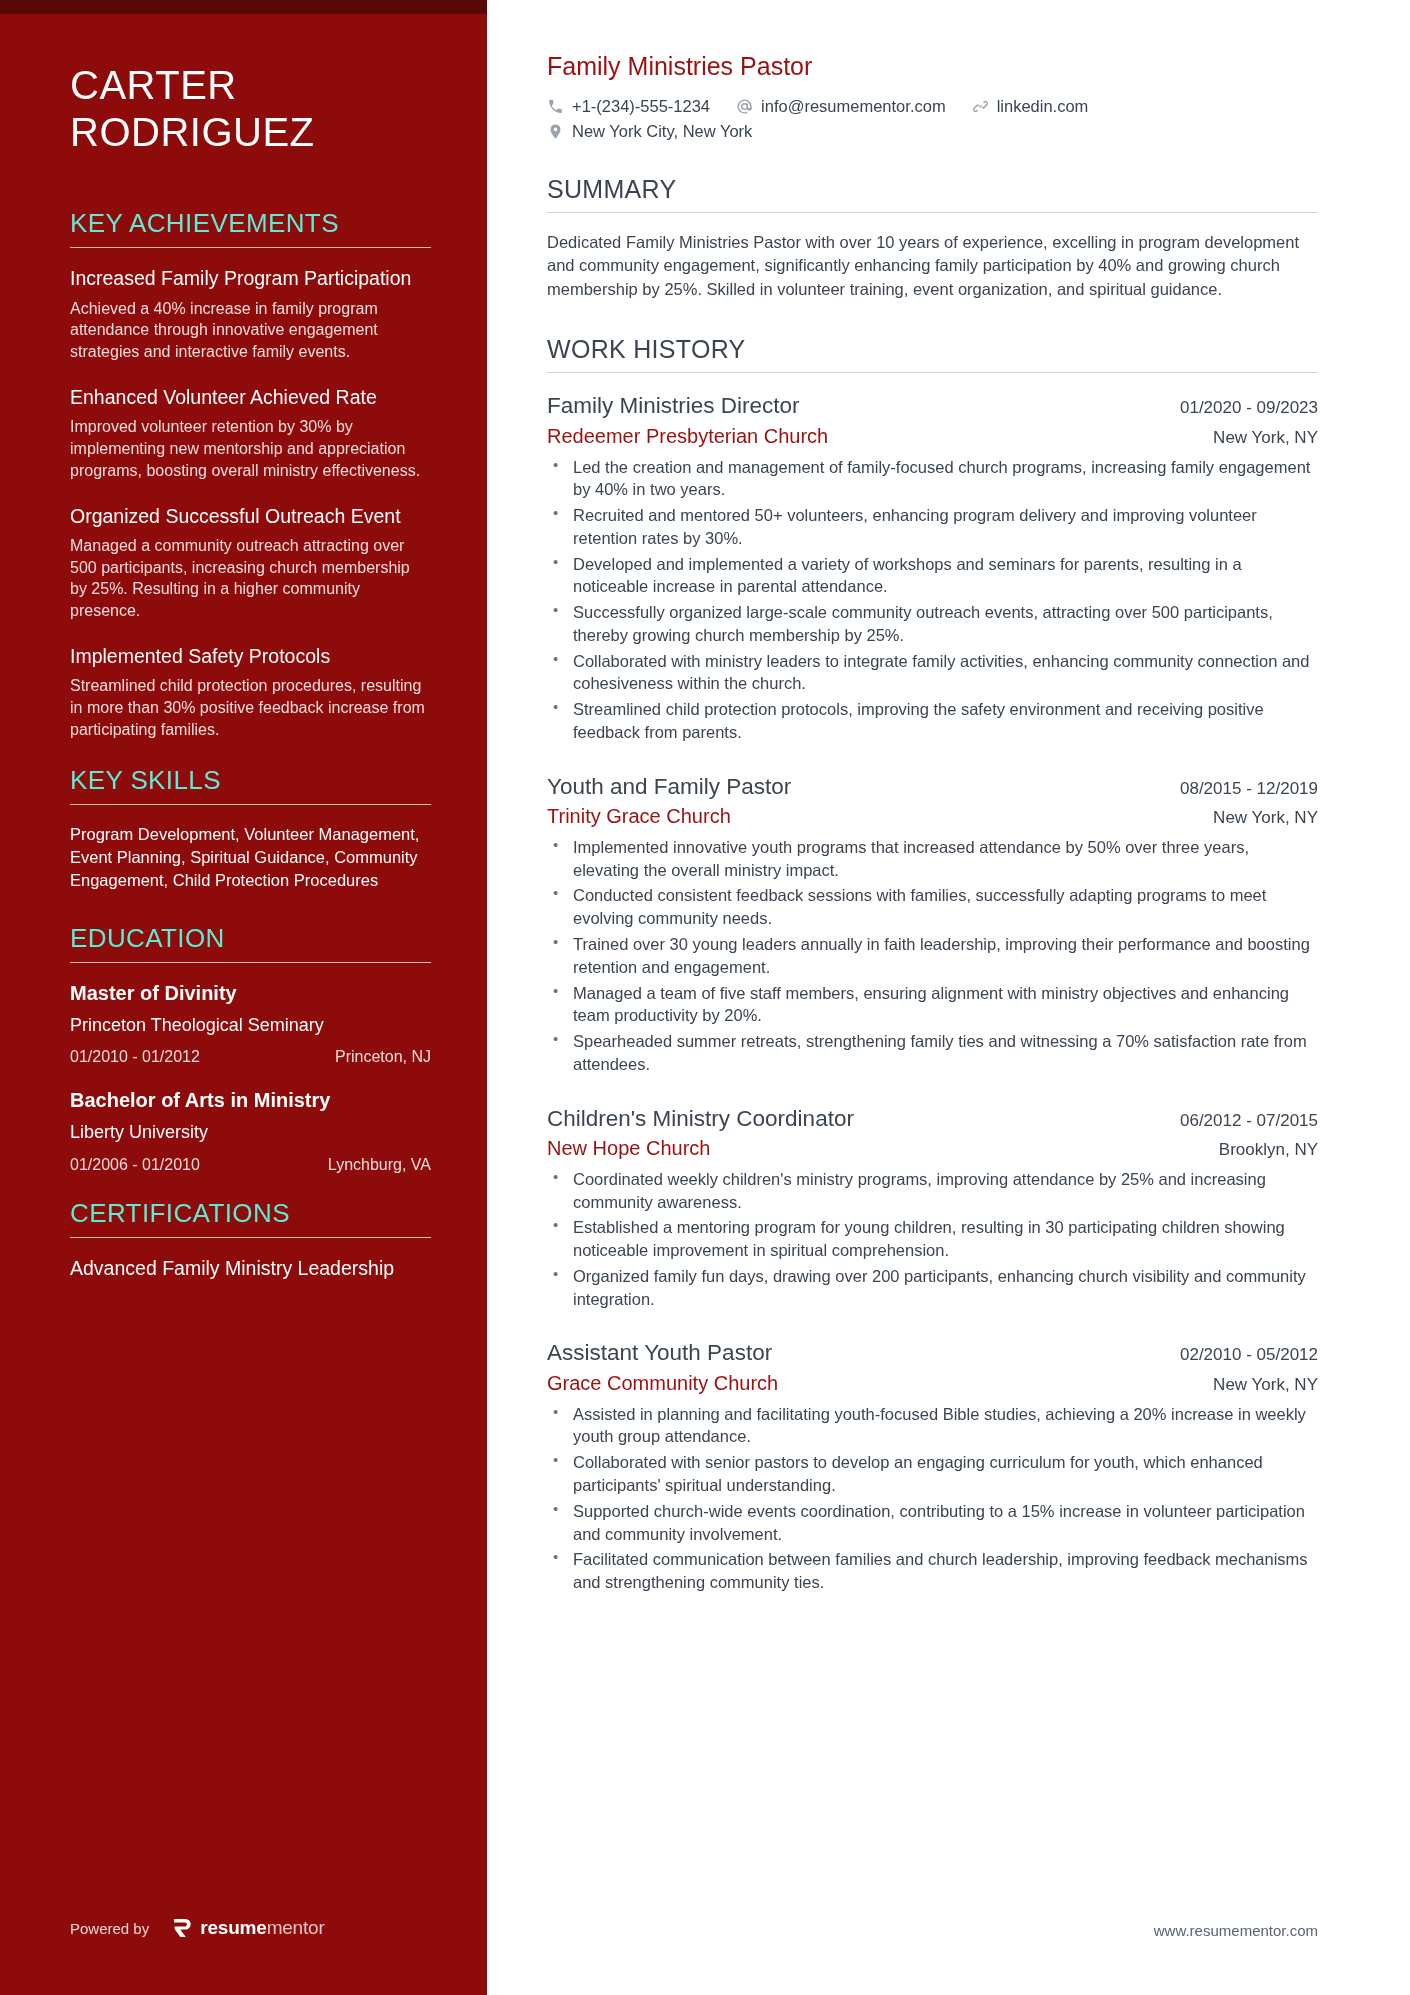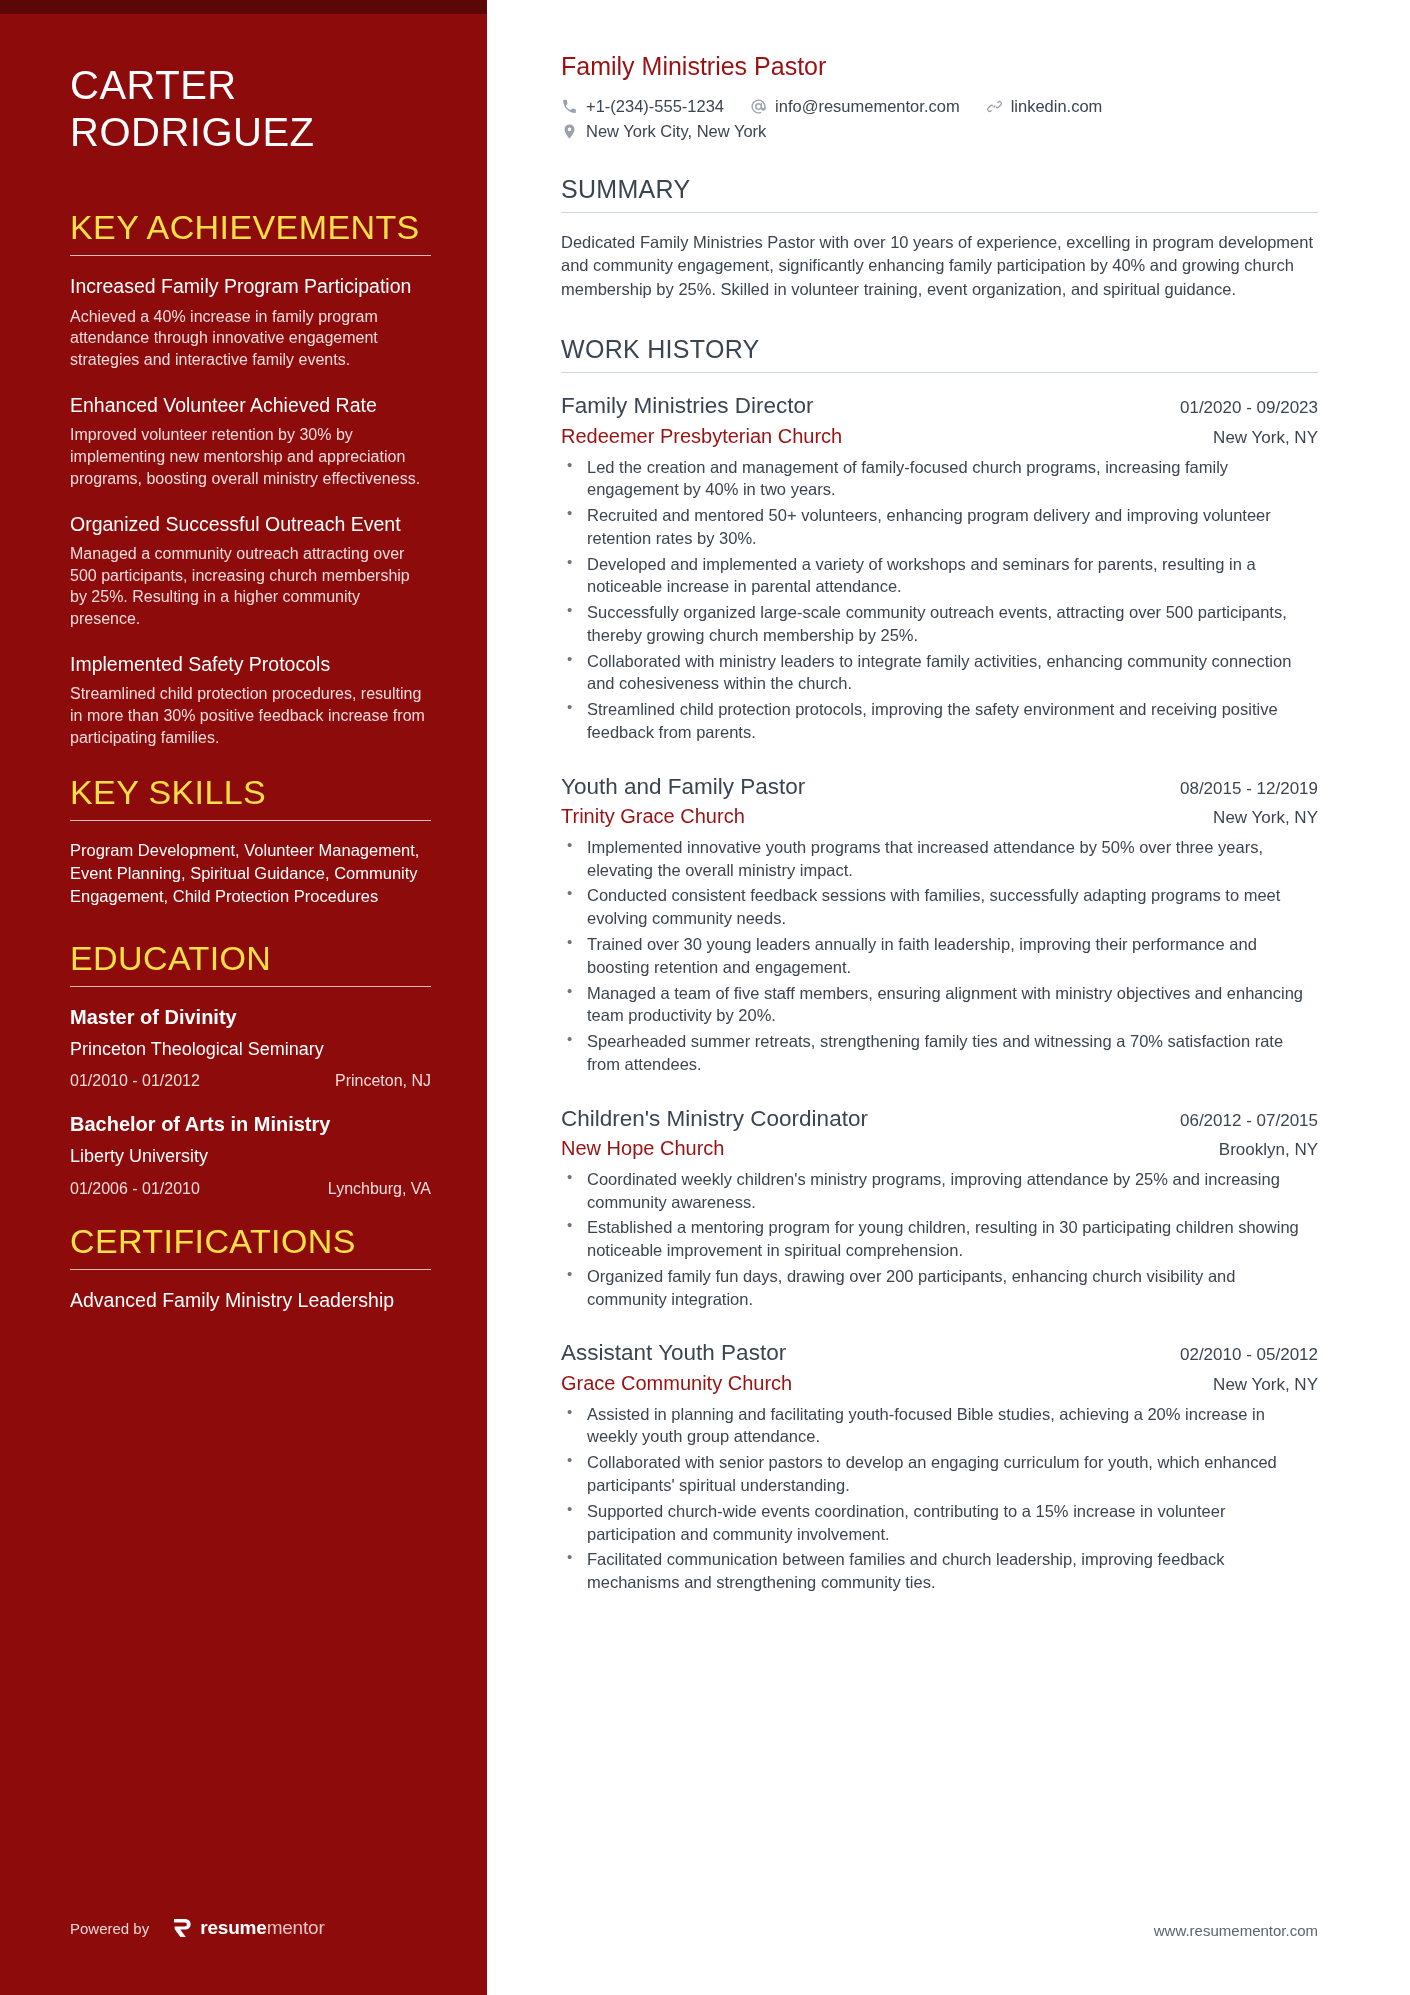--- a/index.html
+++ b/index.html
@@ -10,21 +10,20 @@
     font-family: "Liberation Sans", sans-serif;
     -webkit-font-smoothing: antialiased;
   }
   .page {
     position: relative;
     width: 1378px;
     height: 1995px;
     display: flex;
     overflow: hidden;
     background: #ffffff;
-    gap: 14px;
   }
 
   
   .sidebar {
     position: relative;
     width: 487px;
     flex: 0 0 487px;
     background: #8e0b0b;
     color: #ffffff;
     padding: 0;
@@ -44,24 +43,24 @@
     font-weight: 400;
     letter-spacing: 0.5px;
     line-height: 1.18;
     color: #ffffff;
     margin-bottom: 52px;
     word-break: break-word;
   }
 
   .side-sec { margin-bottom: 8px; }
   .side-sec-title {
-    font-size: 34px;
+    font-size: 26px;
     font-weight: 400;
     letter-spacing: 0.4px;
-    color: #fde047;
+    color: #5eead4;
     margin-bottom: 8px;
     text-transform: uppercase;
     margin-top: 24px;
   }
   .side-rule {
     height: 1px;
     background: rgba(255,255,255,0.72);
     margin-bottom: 18px;
   }
 

